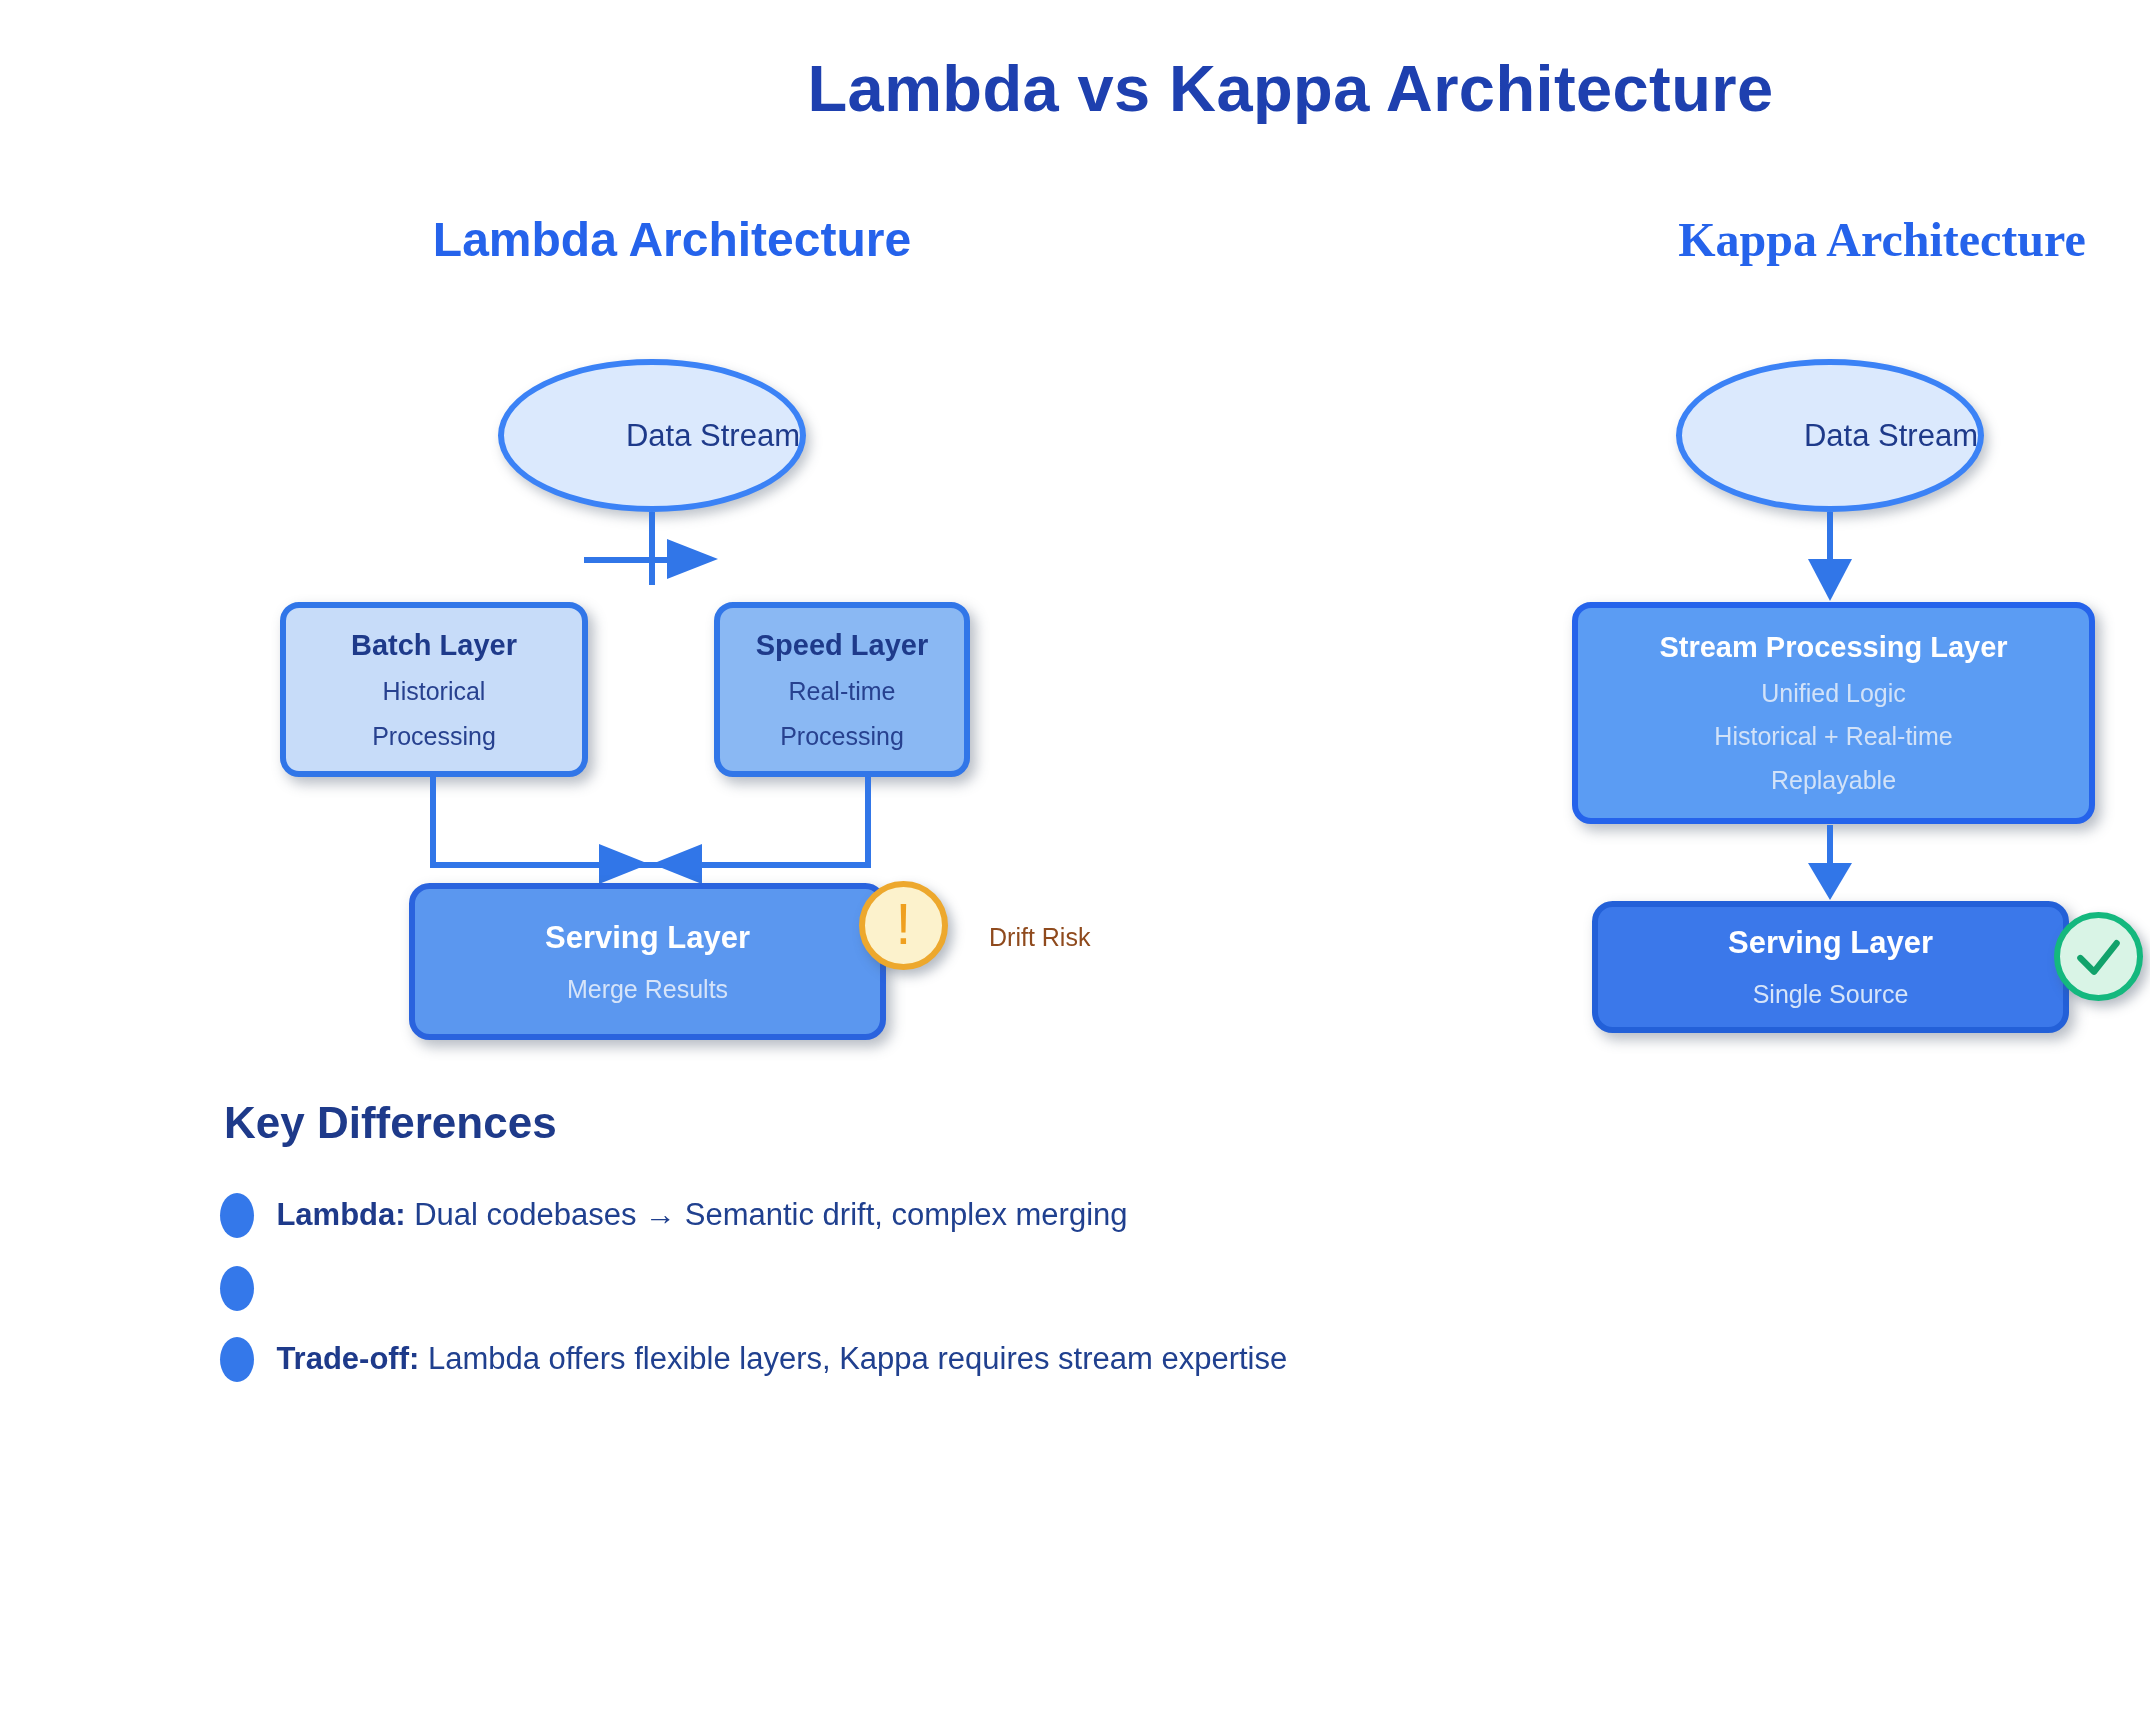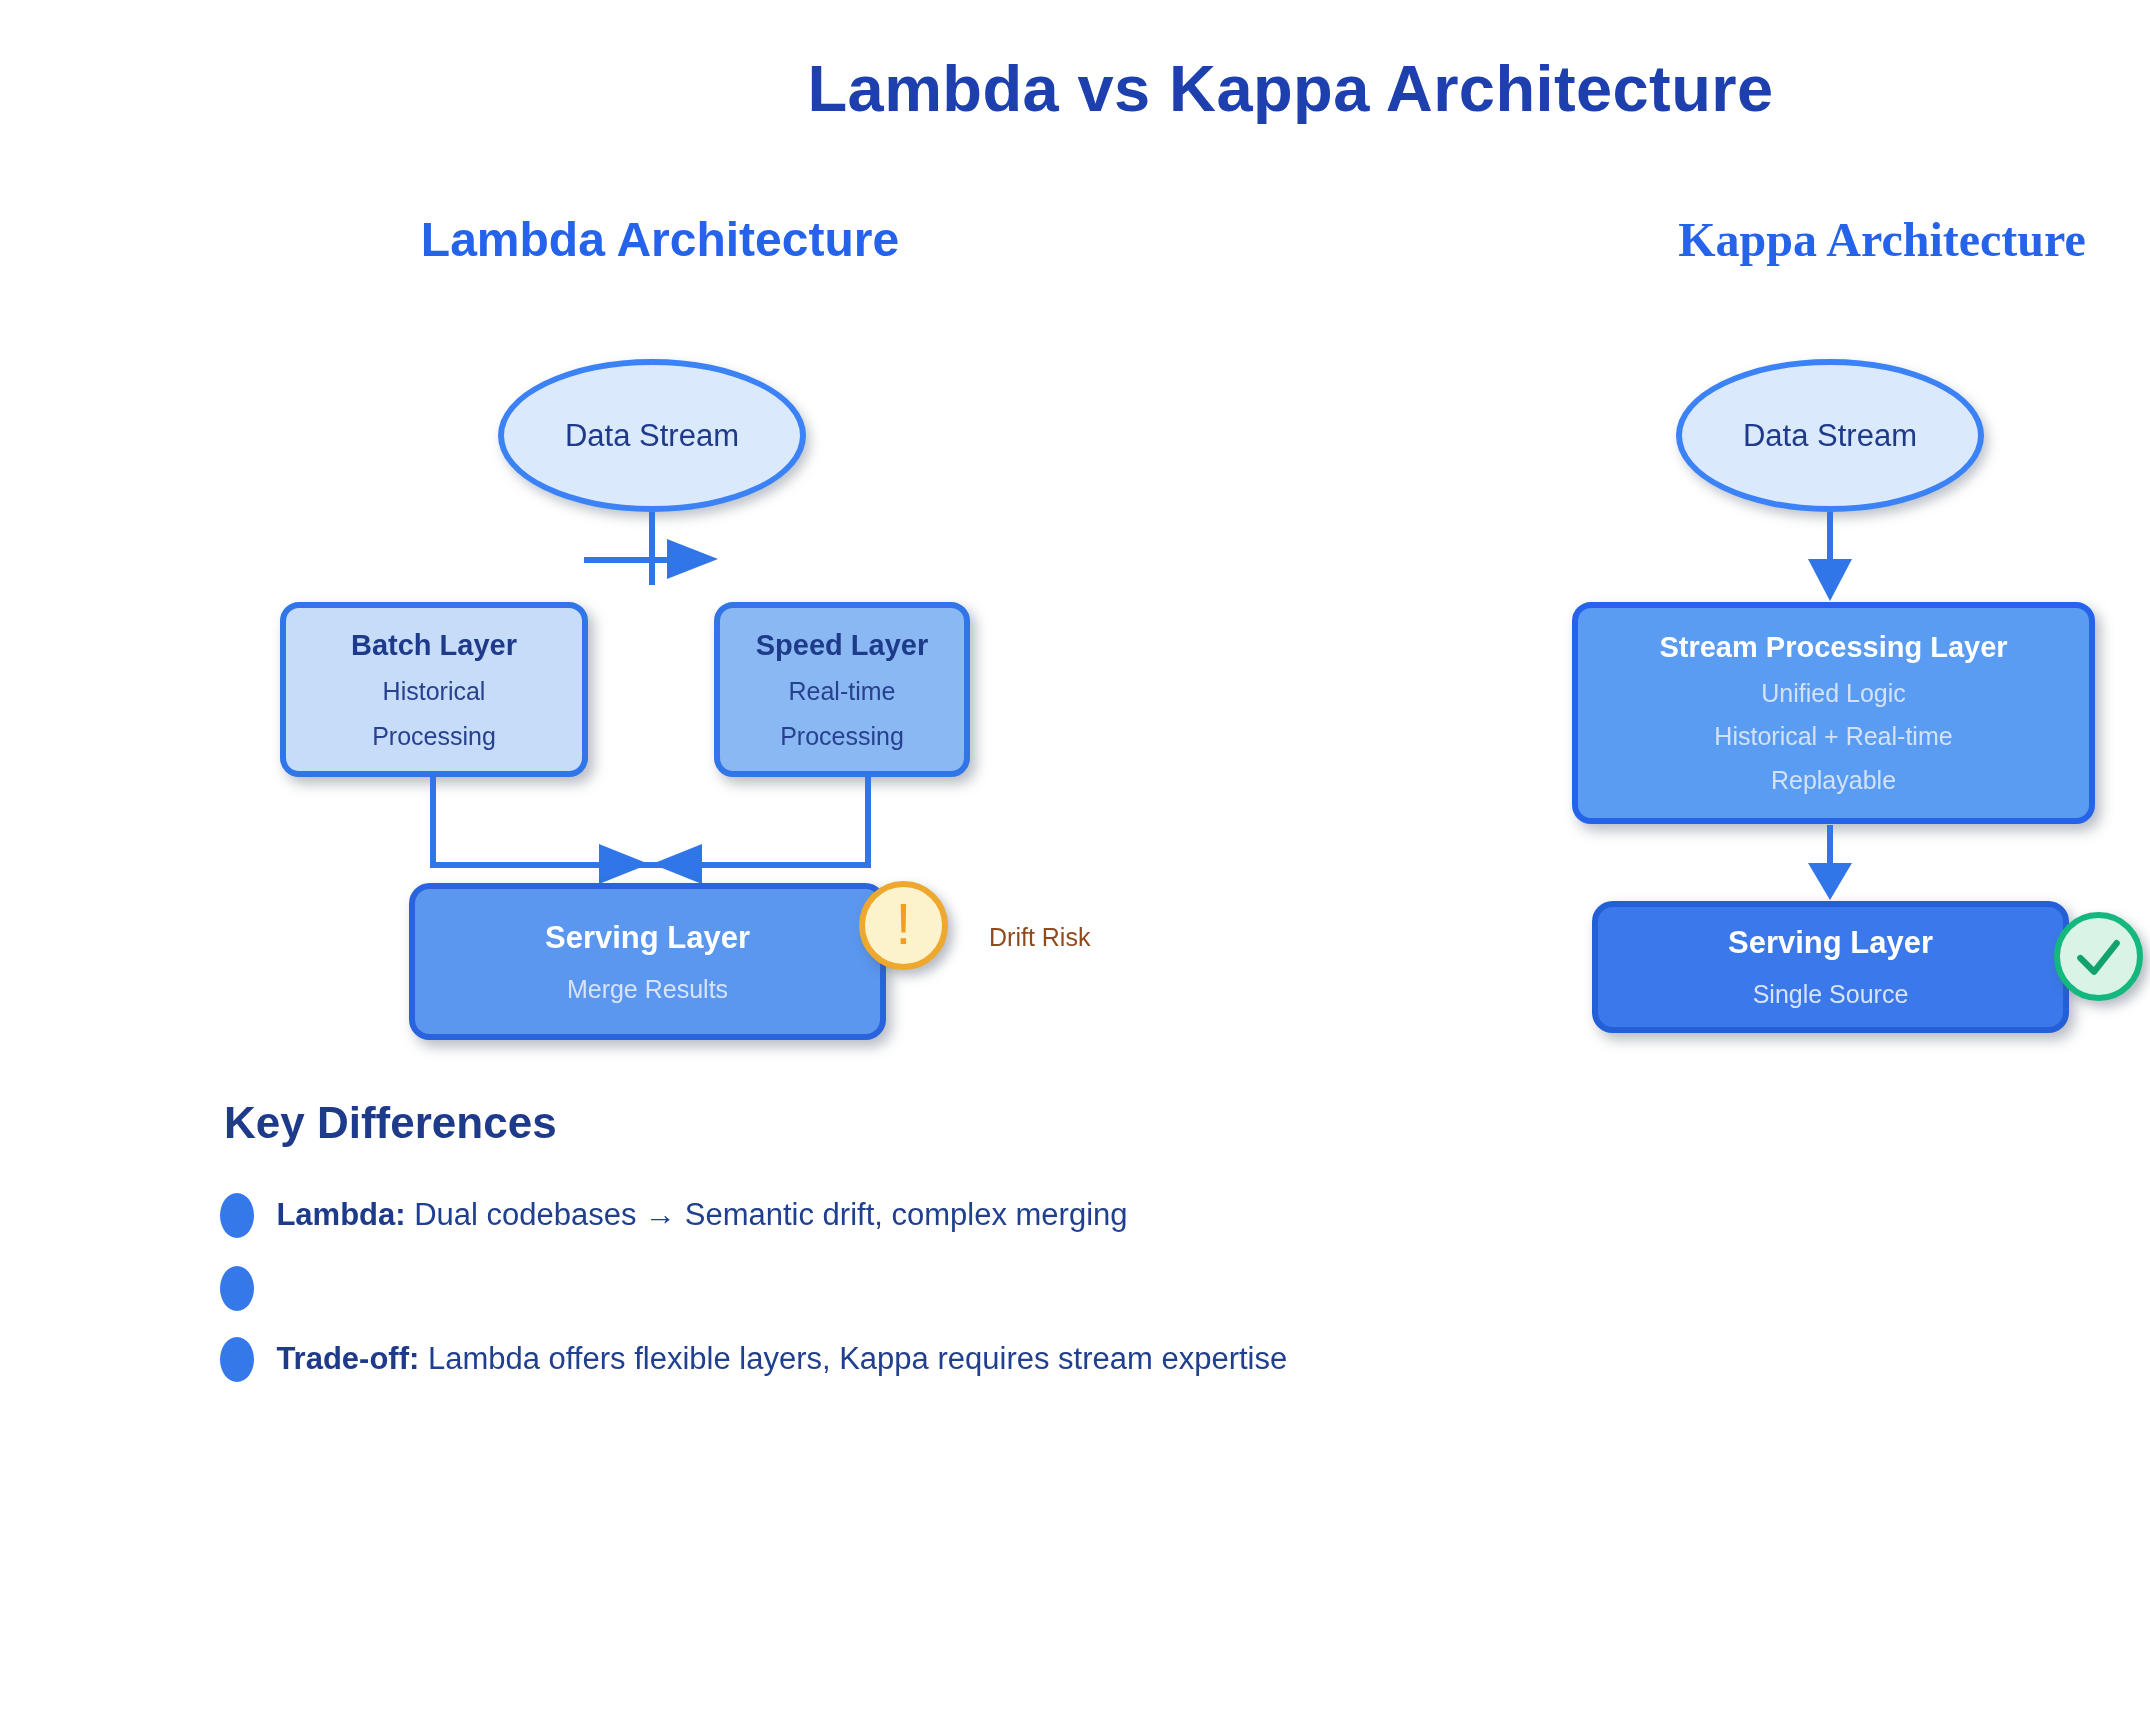--- a/index.html
+++ b/index.html
@@ -5,27 +5,27 @@
   html, body { margin:0; padding:0; background:#ffffff; }
   body { width:2581px; height:1721px; font-family:"Liberation Sans", sans-serif; }
   #canvas { position:relative; width:2581px; height:1721px; background:#ffffff; overflow:hidden; }
   .abs { position:absolute; }
 
   
   .page-title { left:0; top:51px; width:2581px; text-align:center;
     font-size:65px; font-weight:bold; color:#1e40af; letter-spacing:0.4px; }
   .col-heading { top:212px; width:602px; text-align:center;
     font-size:48px; font-weight:bold; color:#2563eb; }
-  #lambda-heading { left:359px; }
+  #lambda-heading { left:371px; }
   #kappa-heading  { left:1581px;font-family:Liberation Serif, serif; }
 
   
   .node-ellipse { box-sizing:border-box; width:308px; height:153px; border-radius:50%;
     background:#dbe9fd; border:6px solid #3b82f6;
-    display:flex; align-items:center; justify-content:center;
+    display:flex; align-items:center; justify-content:flex-end;
     font-size:31px; color:#1e3a8a;
     box-shadow:4.3px 6px 12px rgba(71,85,105,0.35); }
   #lambda-source { left:498px; top:359px; }
   #kappa-source  { left:1676px; top:359px; }
 
   
   .line { background:#3176e8; }
   .tri  { width:0; height:0; }
 
   

